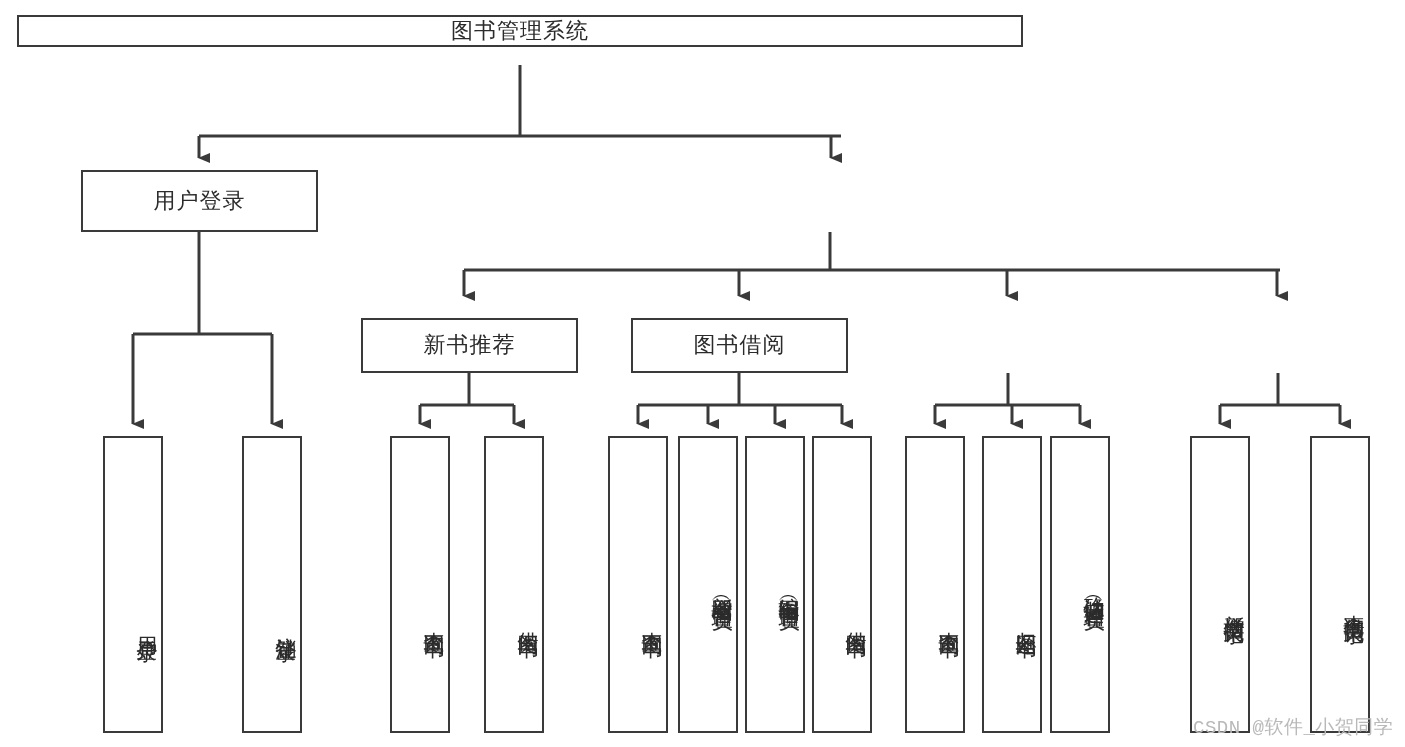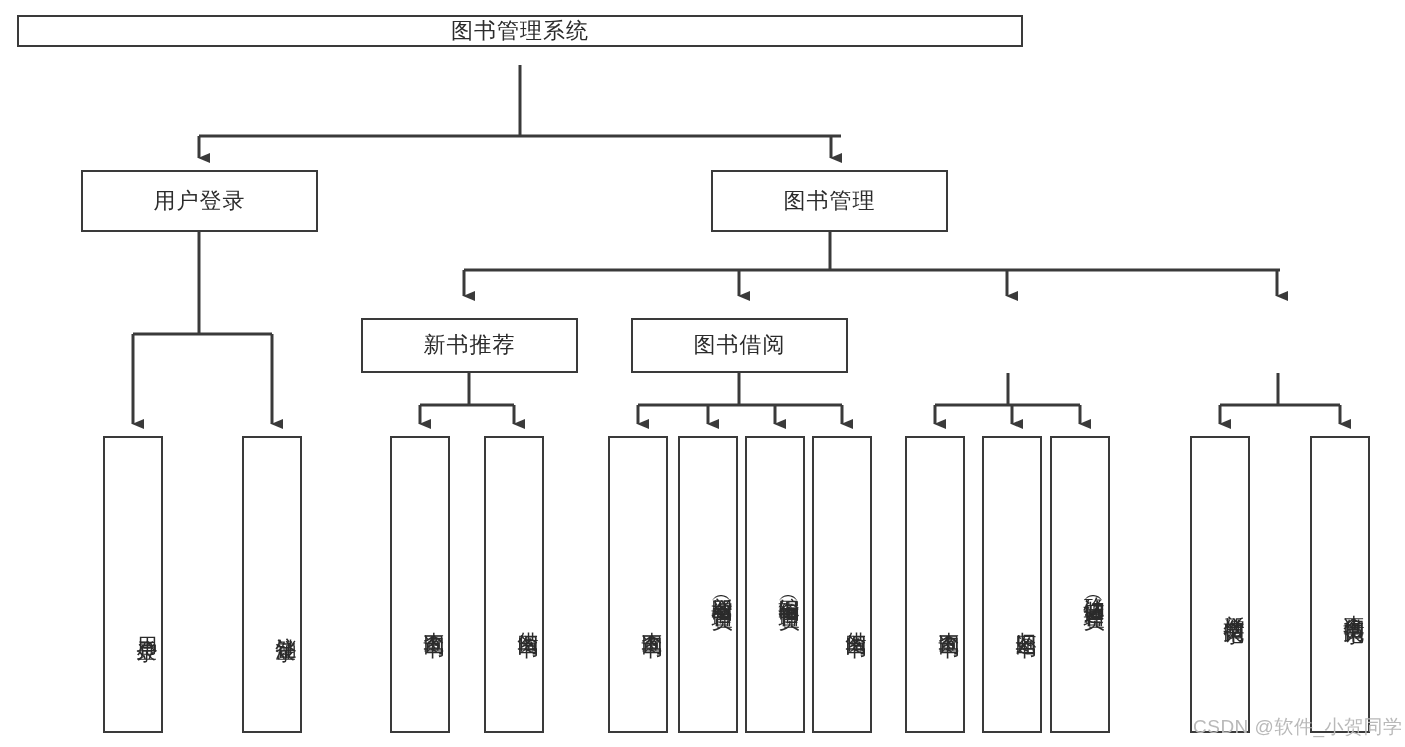--- a/index.html
+++ b/index.html
@@ -54,21 +54,21 @@
   .node.vert.tall {
     padding-top: 8px;
   }
   .watermark {
     position: absolute;
     font-size: 19px;
     color: #b9b9b9;
     letter-spacing: 0.5px;
     white-space: nowrap;
     z-index: 5;
-    font-family: Liberation Sans, sans-serif;
+    font-family: Liberation Mono, monospace;
   }
 </style>
 </head>
 <body>
 
 <div id="canvas">
 
   <svg id="edges" viewBox="0 0 1405 747" width="1405" height="747" xmlns="http://www.w3.org/2000/svg">
     <defs>
       <marker id="arrow" viewBox="0 0 10 12" refX="5" refY="11" markerWidth="10" markerHeight="12" orient="auto-start-reverse" markerUnits="userSpaceOnUse">
@@ -115,21 +115,20 @@
       <path d="M 1278 373 L 1278 405"></path>
       <path d="M 1220 405 L 1340 405"></path>
       <path d="M 1220 405 L 1220 424" marker-end="url(#arrow)"></path>
       <path d="M 1340 405 L 1340 424" marker-end="url(#arrow)"></path>
     </g>
   </svg>
 
   <div class="node horiz" style="left:17px; top:15px; width:1006px; height:32px;">图书管理系统</div>
 
   <div class="node horiz" style="left:81px; top:170px; width:237px; height:62px;">用户登录</div>
-  <div class="node horiz" style="left:711px; top:170px; width:237px; height:62px;">图书管理</div>
 
   <div class="node horiz" style="left:361px; top:318px; width:217px; height:55px;">新书推荐</div>
   <div class="node horiz" style="left:631px; top:318px; width:217px; height:55px;">图书借阅</div>
 
   <div class="node vert" style="left:103px; top:436px; width:60px; height:297px; padding-top:78px;">用户登录</div>
   <div class="node vert" style="left:242px; top:436px; width:60px; height:297px; padding-top:78px;">注销登录</div>
 
   <div class="node vert" style="left:390px; top:436px; width:60px; height:297px; padding-top:68px;">查询图书</div>
   <div class="node vert" style="left:484px; top:436px; width:60px; height:297px; padding-top:68px;">借阅图书</div>
 

